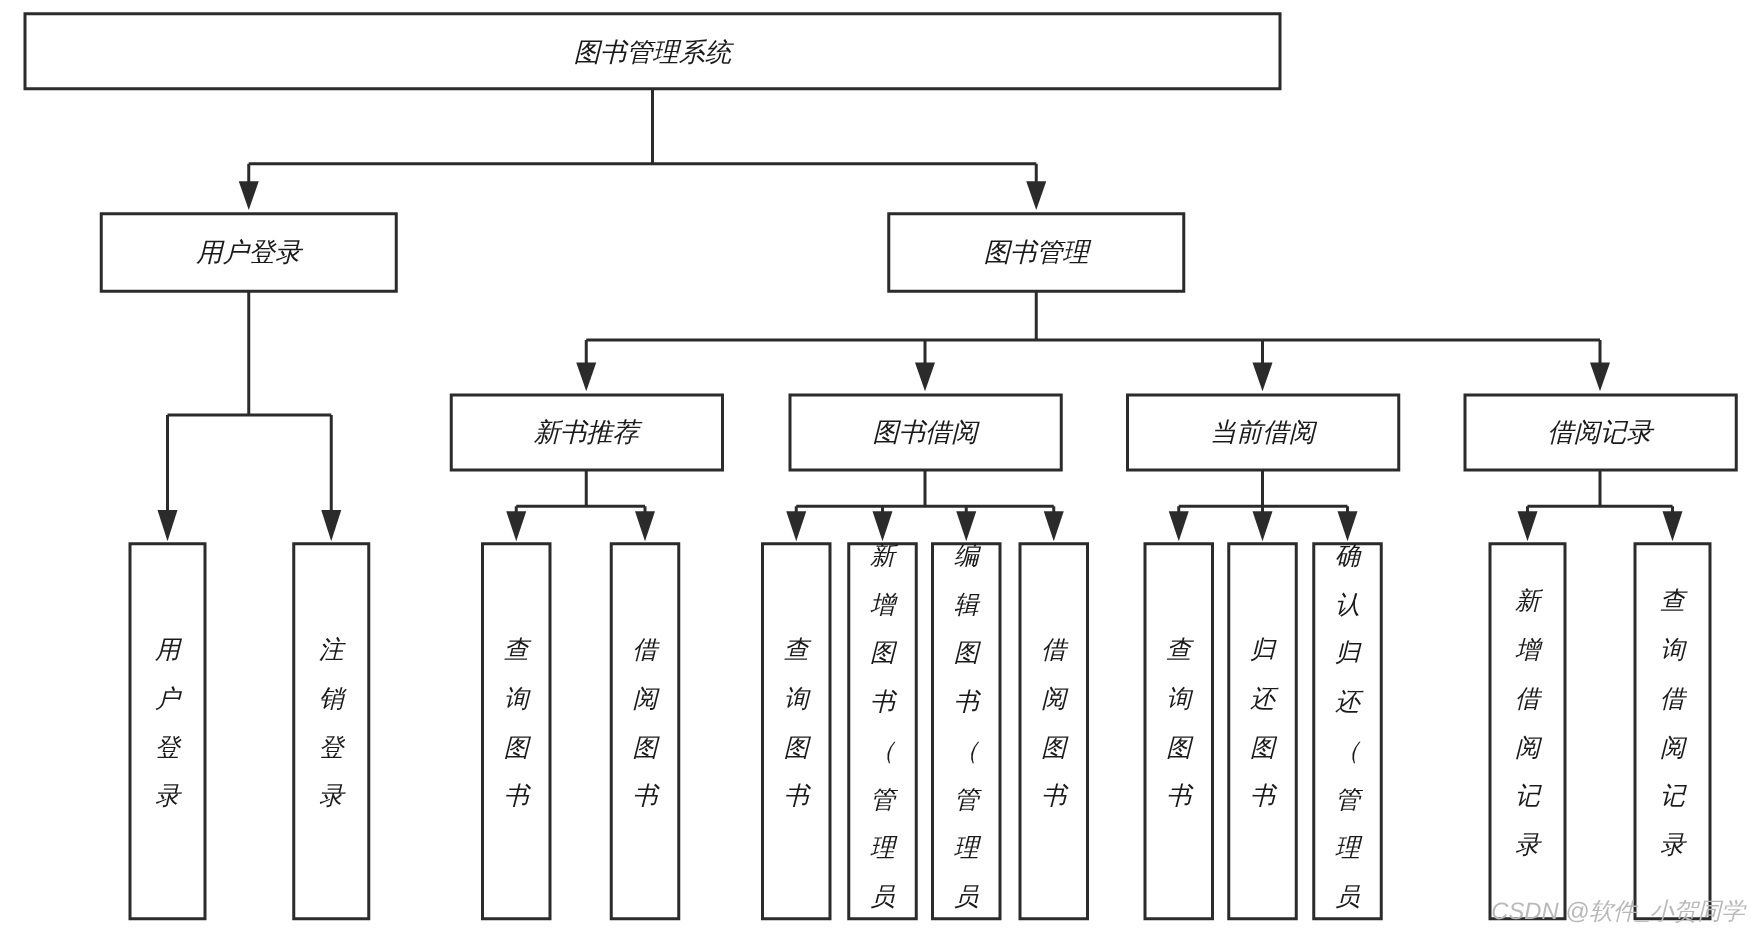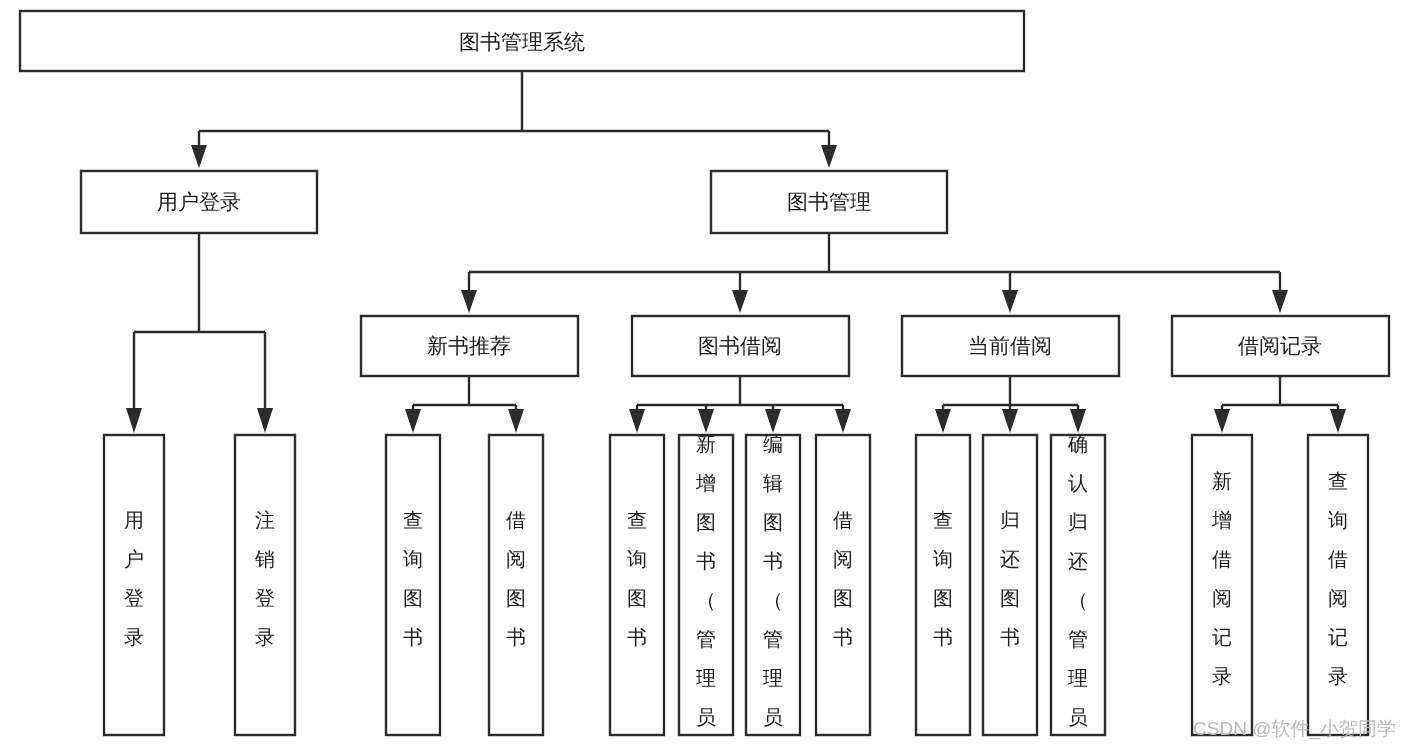--- a/index.html
+++ b/index.html
@@ -11,20 +11,21 @@
     width: 1405px;
     height: 747px;
     font-family: "Liberation Sans", "DejaVu Sans", sans-serif;
     overflow: hidden;
     position: relative;
   }
   #diagram-root {
     position: relative;
     width: 1405px;
     height: 653px;
+    font-style: italic;
   }
   svg.diagram-canvas {
     position: absolute;
     top: 0;
     left: 0;
     width: 1405px;
     height: 747px;
   }
   .node-box {
     fill: #ffffff;

